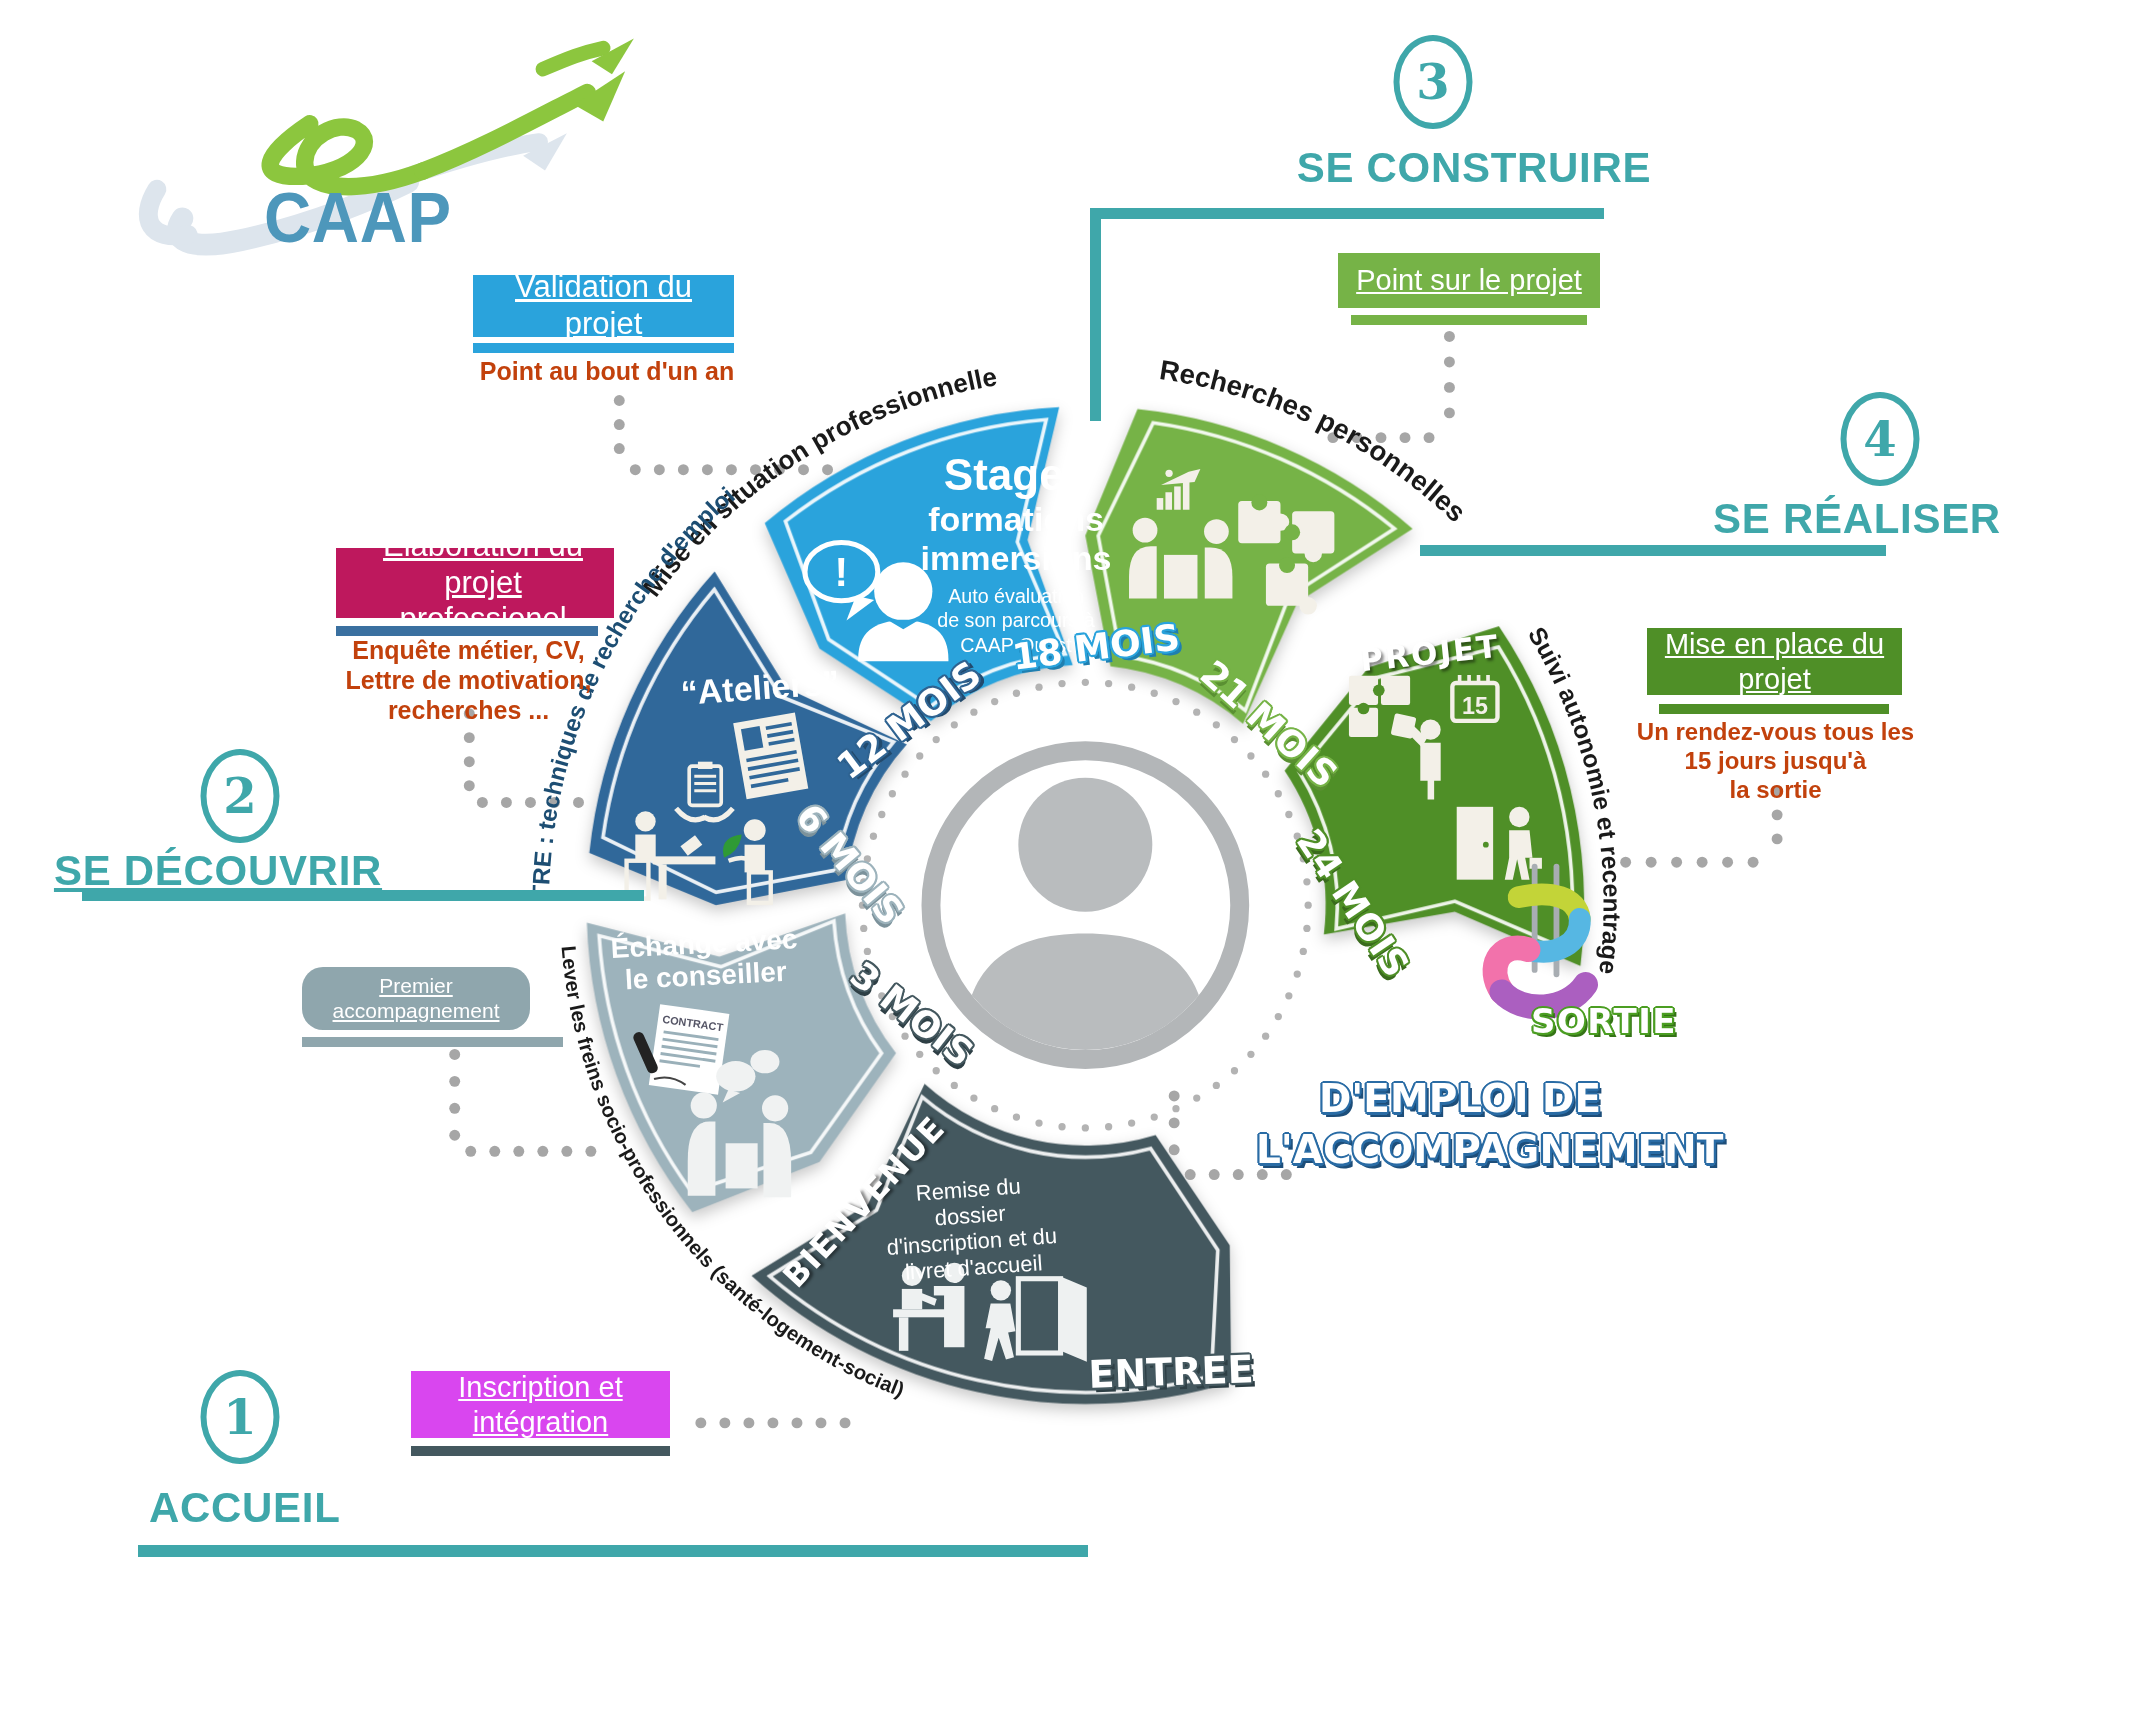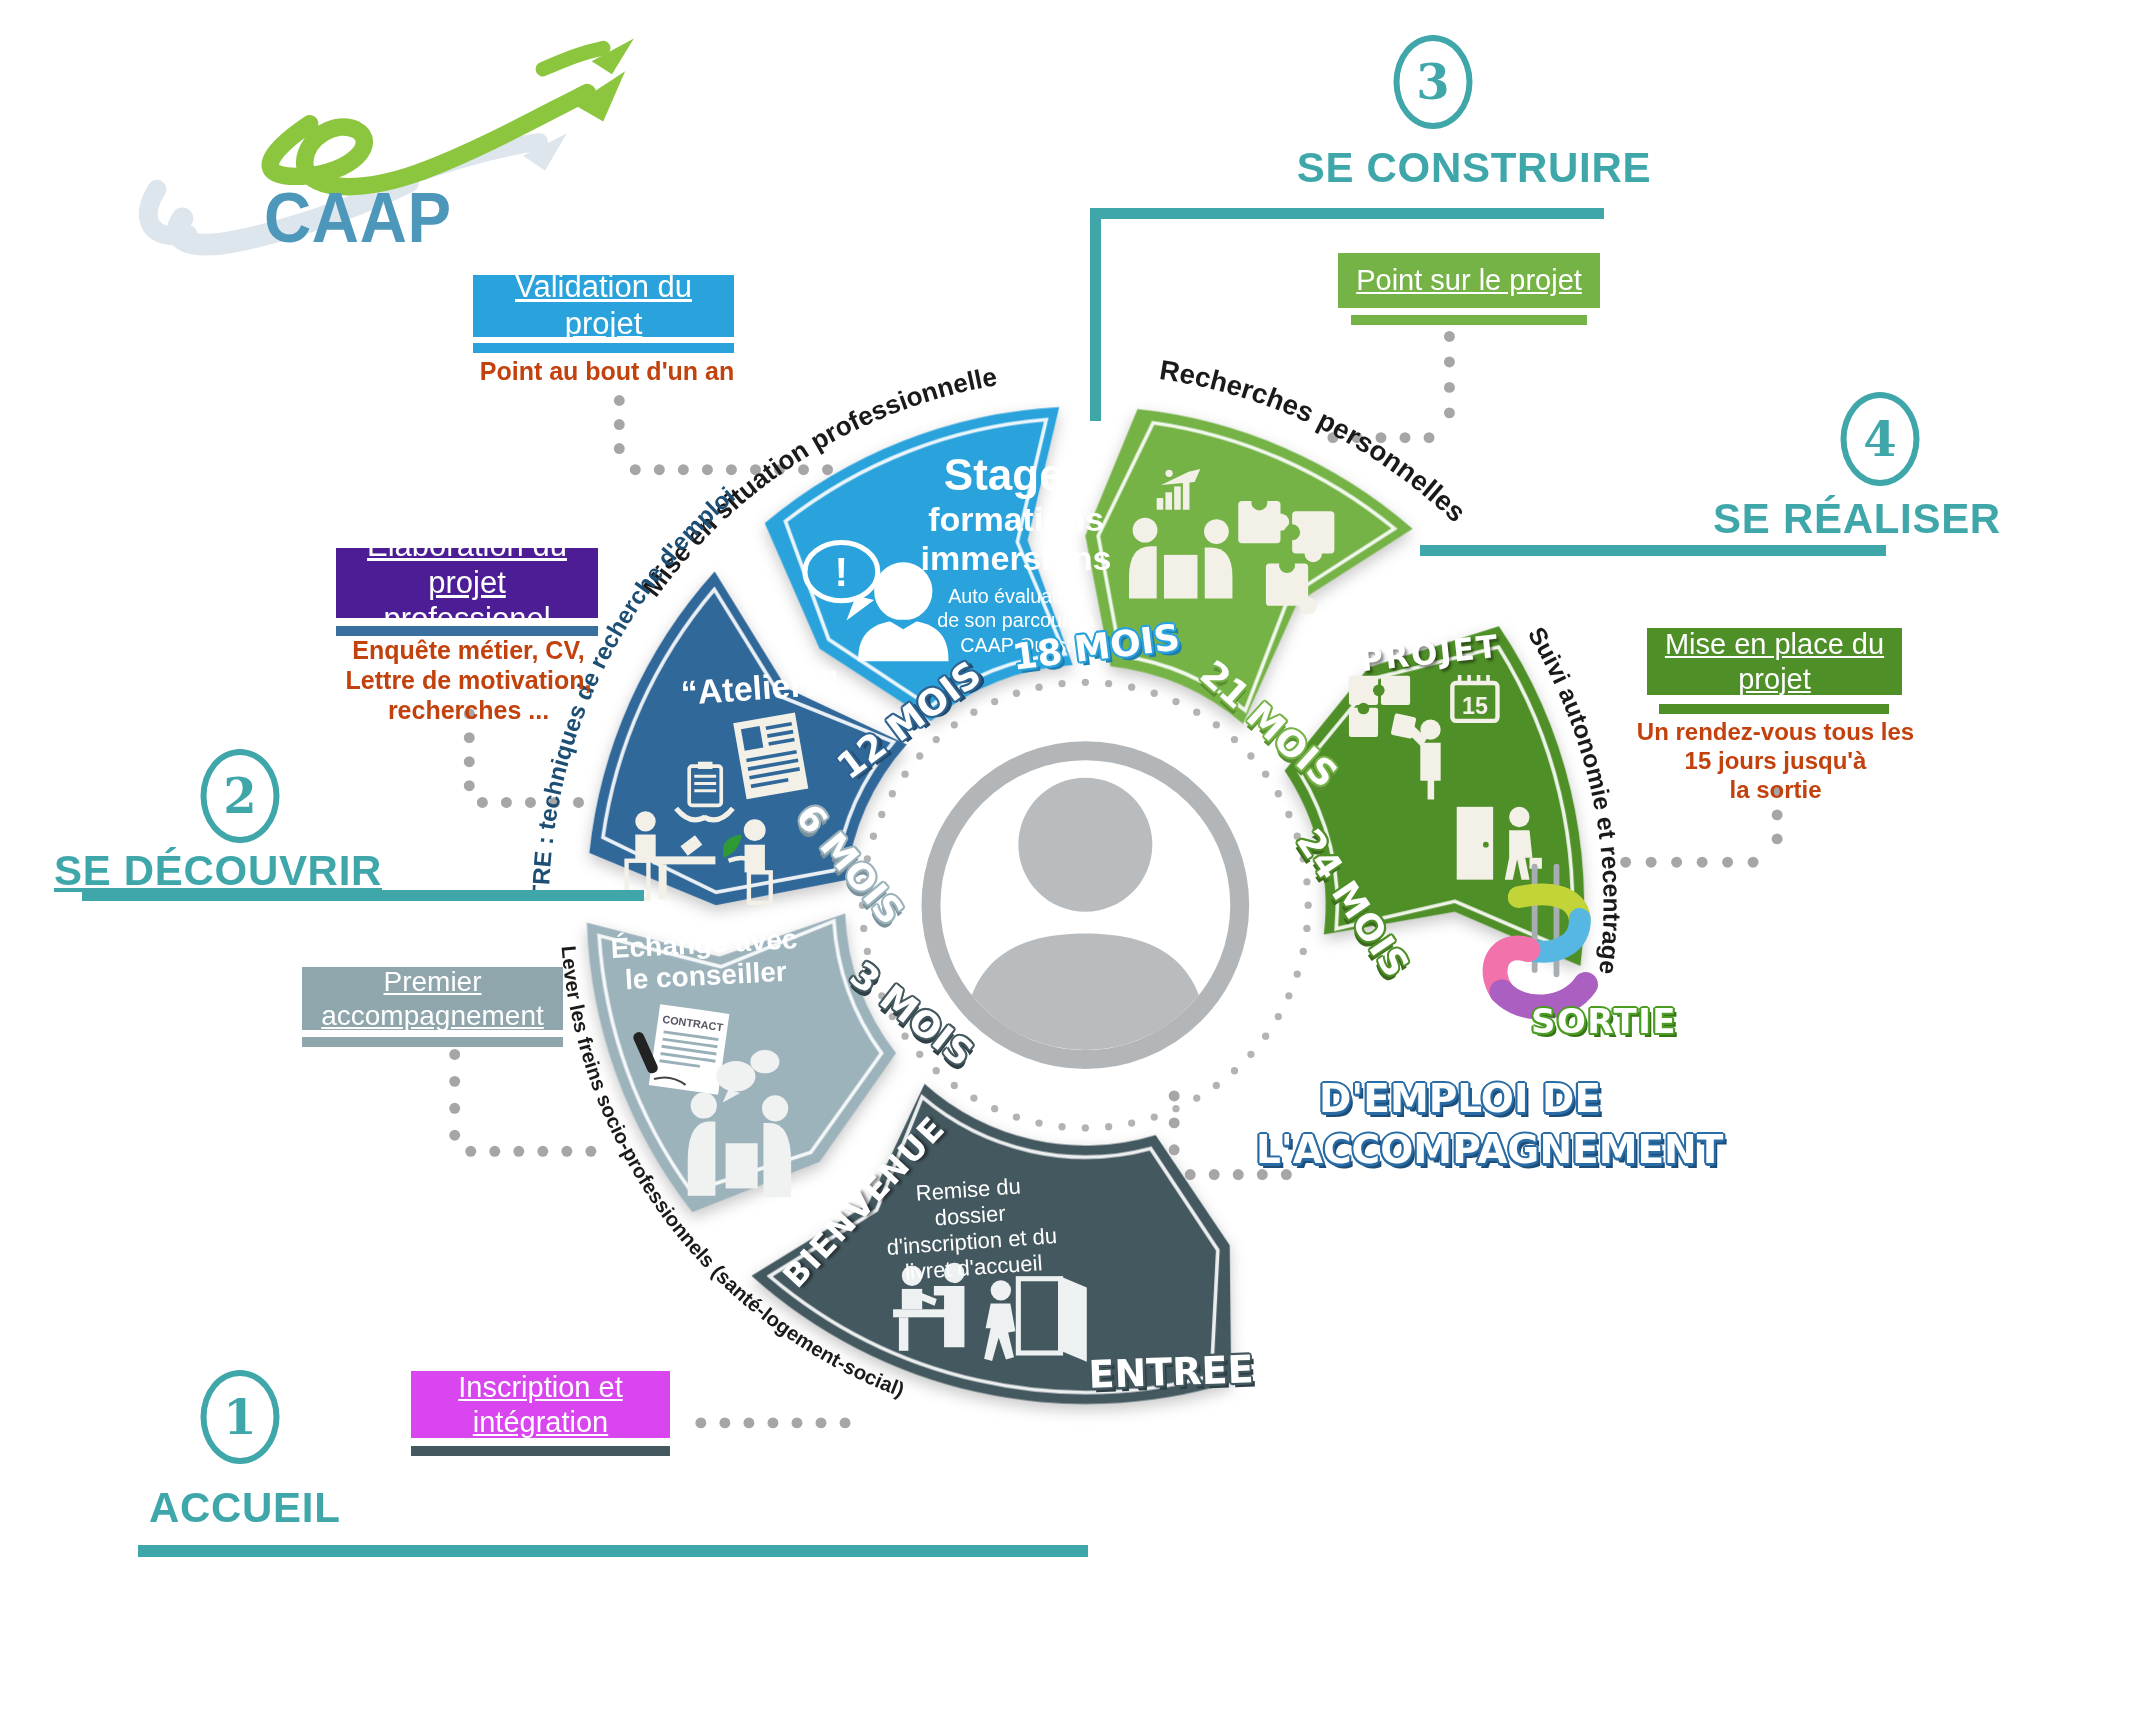--- a/index.html
+++ b/index.html
@@ -409,32 +409,32 @@
   <div>Mise en place du</div>
   <div>projet</div>
 </div>
 <div class="bar" style="left:1659px; top:704px; width:230px; height:9.5px; background:#4f8f27;"></div>
 <div class="note" style="left:1630px; top:718px; width:291px; font-size:24px;">
   <div>Un rendez-vous tous les</div>
   <div>15 jours jusqu'à</div>
   <div>la sortie</div>
 </div>
 
-<div class="label-box" style="left:336px; top:548px; width:262px; height:70px; background:#4c1d95;">
+<div class="label-box" style="left:336px; top:548px; width:262px; height:70px; background:#be185d;padding-left:16px;">
   <div>Elaboration du projet</div>
   <div>professionel</div>
 </div>
 <div class="bar" style="left:336px; top:626px; width:262px; height:10.2px; background:#3a70a0;"></div>
 <div class="note" style="left:323px; top:635px; width:291px;">
   <div>Enquête métier, CV,</div>
   <div>Lettre de motivation,</div>
   <div>recherches ...</div>
 </div>
 
-<div class="label-box" style="left:302px; top:967px; width:261px; height:63px; background:#8fa6ad; font-size:28px;">
+<div class="label-box" style="left:302px; top:967px; width:228px; height:63px; background:#8fa6ad; font-size:21px;border-radius:21px;">
   <div>Premier</div>
   <div>accompagnement</div>
 </div>
 <div class="bar" style="left:302px; top:1037px; width:261px; height:10.2px; background:#8fa6ad;"></div>
 
 <div class="label-box" style="left:411px; top:1371px; width:259px; height:67px; background:#d946ef; font-size:29px;">
   <div>Inscription et</div>
   <div>intégration</div>
 </div>
 <div class="bar" style="left:411px; top:1446px; width:259px; height:10.2px; background:#44585f;"></div>

